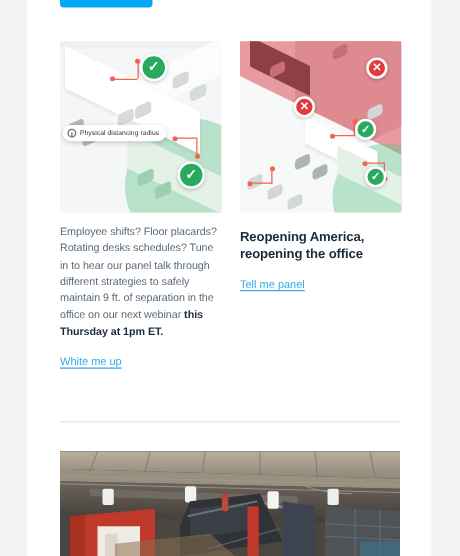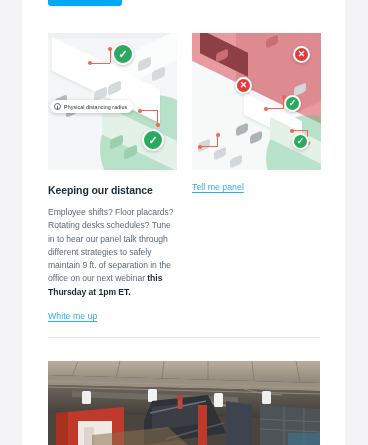--- a/index.html
+++ b/index.html
@@ -358,21 +358,20 @@
 
           <div class="badge ok" style="left:64px; top:10px;">✓</div>
           <div class="badge ok" style="left:94px; top:96px;">✓</div>
 
           <div class="tooltip">
             <span class="tip-icon"></span>
             <span class="tip-text">Physical distancing radius</span>
           </div>
         </div>
 
-        <div class="art-title">Keeping our distance</div>
 
         <div class="art-body">
           <span>Employee shifts? Floor placards? Rotating desks schedules? Tune in to hear our panel talk through different strategies to safely maintain 9 ft. of separation in the office on our next webinar </span><b>this Thursday at 1pm ET.</b>
         </div>
 
         <a href="#" class="art-link">White me up</a>
       </div>
 
       <div class="article">
 
@@ -415,20 +414,21 @@
             <div class="bar" style="left:2px; top:1px; width:16px;"></div>
             <div class="bar v" style="left:17px; top:2px; height:11px;"></div>
           </div>
 
           <div class="badge bad sm" style="left:101px; top:13px;">✕</div>
           <div class="badge bad sm" style="left:43px;  top:44px;">✕</div>
           <div class="badge ok sm" style="left:92px;  top:62px;">✓</div>
           <div class="badge ok sm" style="left:100px; top:100px;">✓</div>
         </div>
 
+        <div class="art-title">Reopening America, reopening the office</div>
 
 
         <a href="#" class="art-link">Tell me panel</a>
       </div>
 
     </div>
 
     <div class="divider"></div>
 
     <div class="photo">

